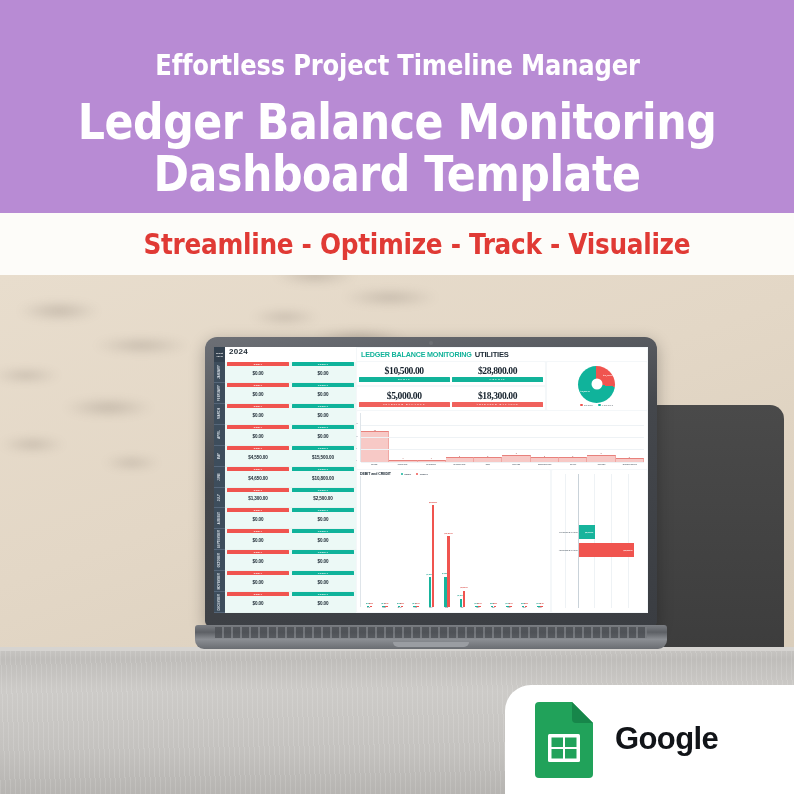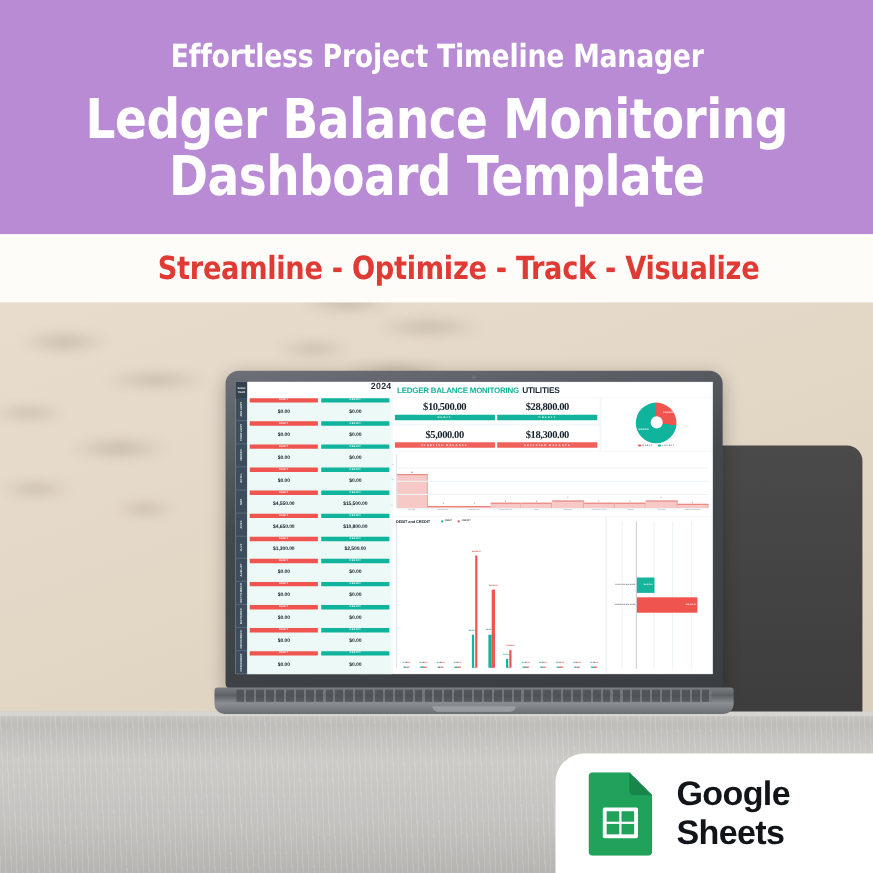--- a/index.html
+++ b/index.html
@@ -9,21 +9,21 @@
     background: #ffffff;
     overflow: hidden;
     position: relative;
   }
 
   
   .hero {
     position: absolute; left: 0; top: 0; width: 794px; height: 213px;
     background: #b88bd4;
     display: flex; flex-direction: column;
-    align-items: center; justify-content: flex-start;
+    align-items: center; justify-content: center;
     padding-top: 34px;
   }
   .hero-eyebrow {
     color: #ffffff;
     font-size: 29px;
     font-weight: 700;
     letter-spacing: -0.2px;
     font-family: "DejaVu Sans Condensed", "Liberation Sans", sans-serif;
     transform: scaleX(0.93);
     white-space: nowrap;
@@ -156,21 +156,21 @@
   .rail-cell {
     flex: 1; border-bottom: 0.5px solid #56677a;
     display: flex; align-items: center; justify-content: center;
     color: #e8eef4; font-size: 2.6px; font-weight: 700; letter-spacing: 0.2px;
   }
   .rail-cell span { writing-mode: vertical-rl; transform: rotate(180deg); }
 
   
   .ledger { width: 131px; flex-shrink: 0; display: flex; flex-direction: column; background:#fff; }
   .ledger-head {
-    height: 15px; background: #ffffff; display: flex; align-items: flex-end;
+    height: 15px; background: #ffffff; display: flex; align-items: flex-start;
     padding-left: 4px; gap: 26px; flex-direction: column;
   }
   .year-val { font-size: 8px; font-weight: 700; color: #1f2933; letter-spacing: 0.3px; }
   .year-caret { font-size: 3px; color: #8a949d; }
   .ledger-rows { flex: 1; display: flex; flex-direction: column; }
   .lrow {
     flex: 1; display: flex; gap: 3px; padding: 0 2px 1px 2px;
     border-bottom: 0.4px solid #e7f4f1;
     background: #ecf9f6;
   }
@@ -757,16 +757,15 @@
         <path d="M37 0 l21 21 H41 a4 4 0 0 1 -4 -4 z" fill="#17864a"></path>
         <rect x="13" y="32" width="32" height="28" rx="1.5" fill="#ffffff"></rect>
         <rect x="16.5" y="35.5" width="11.5" height="9.5" fill="#21a25a"></rect>
         <rect x="30" y="35.5" width="11.5" height="9.5" fill="#21a25a"></rect>
         <rect x="16.5" y="47" width="11.5" height="9.5" fill="#21a25a"></rect>
         <rect x="30" y="47" width="11.5" height="9.5" fill="#21a25a"></rect>
       </svg>
     </div>
     <div class="gs-text">
       <span>Google</span>
-      <span>Sheets</span>
     </div>
   </div>
 </div>
 
 </body></html>

